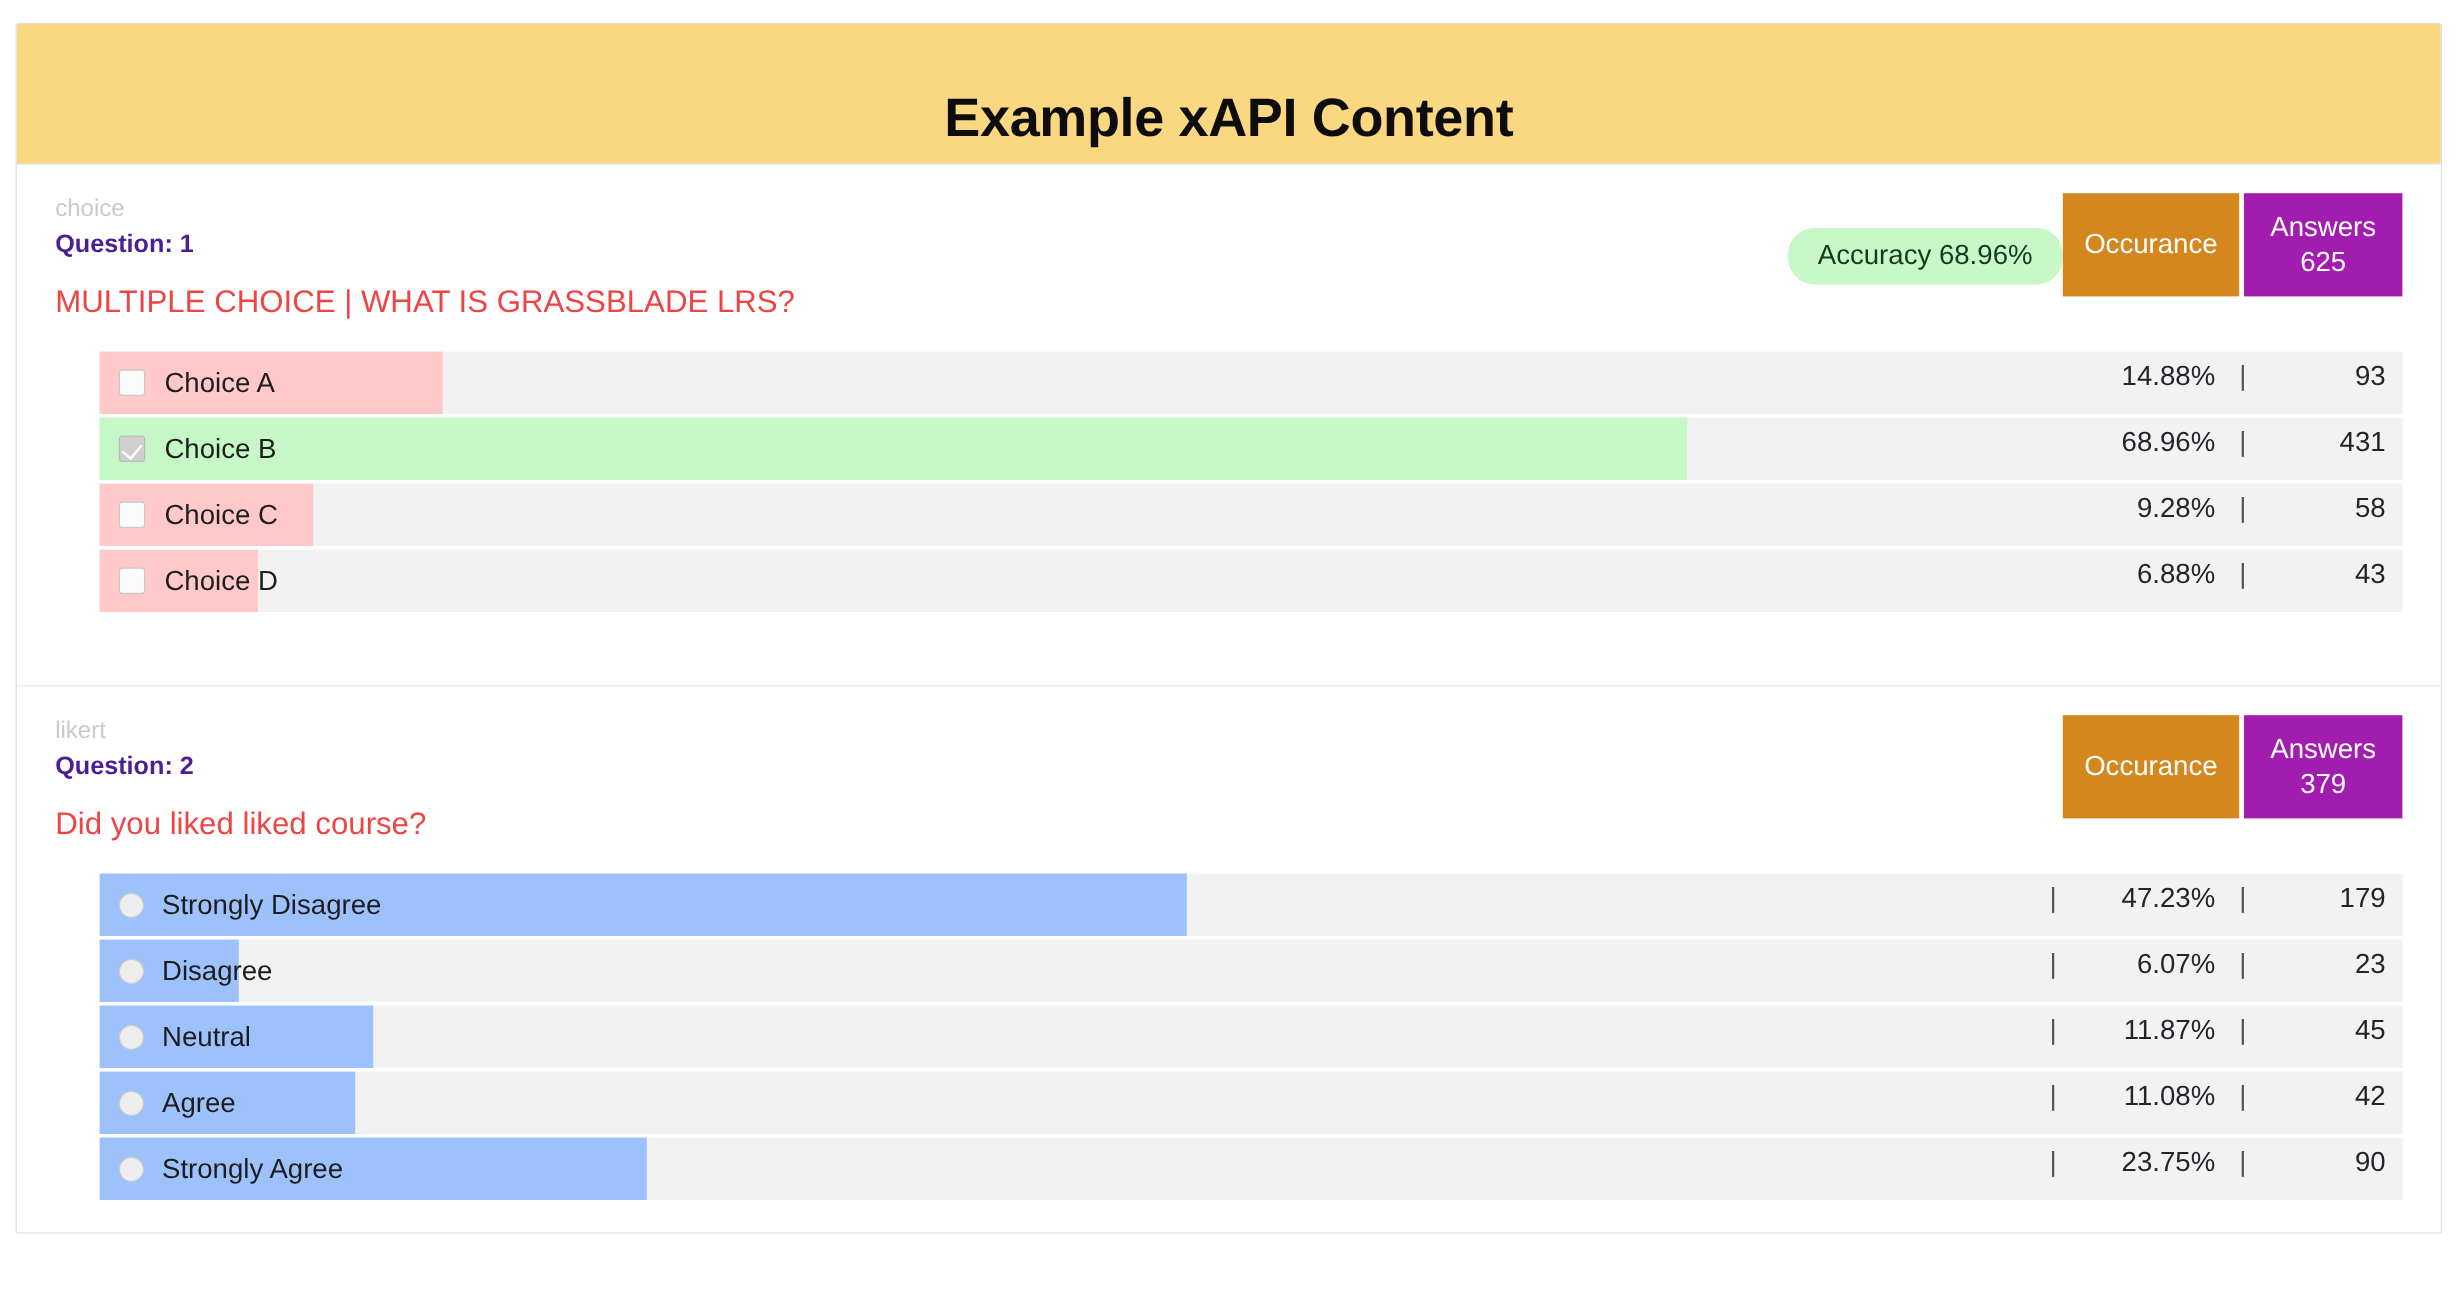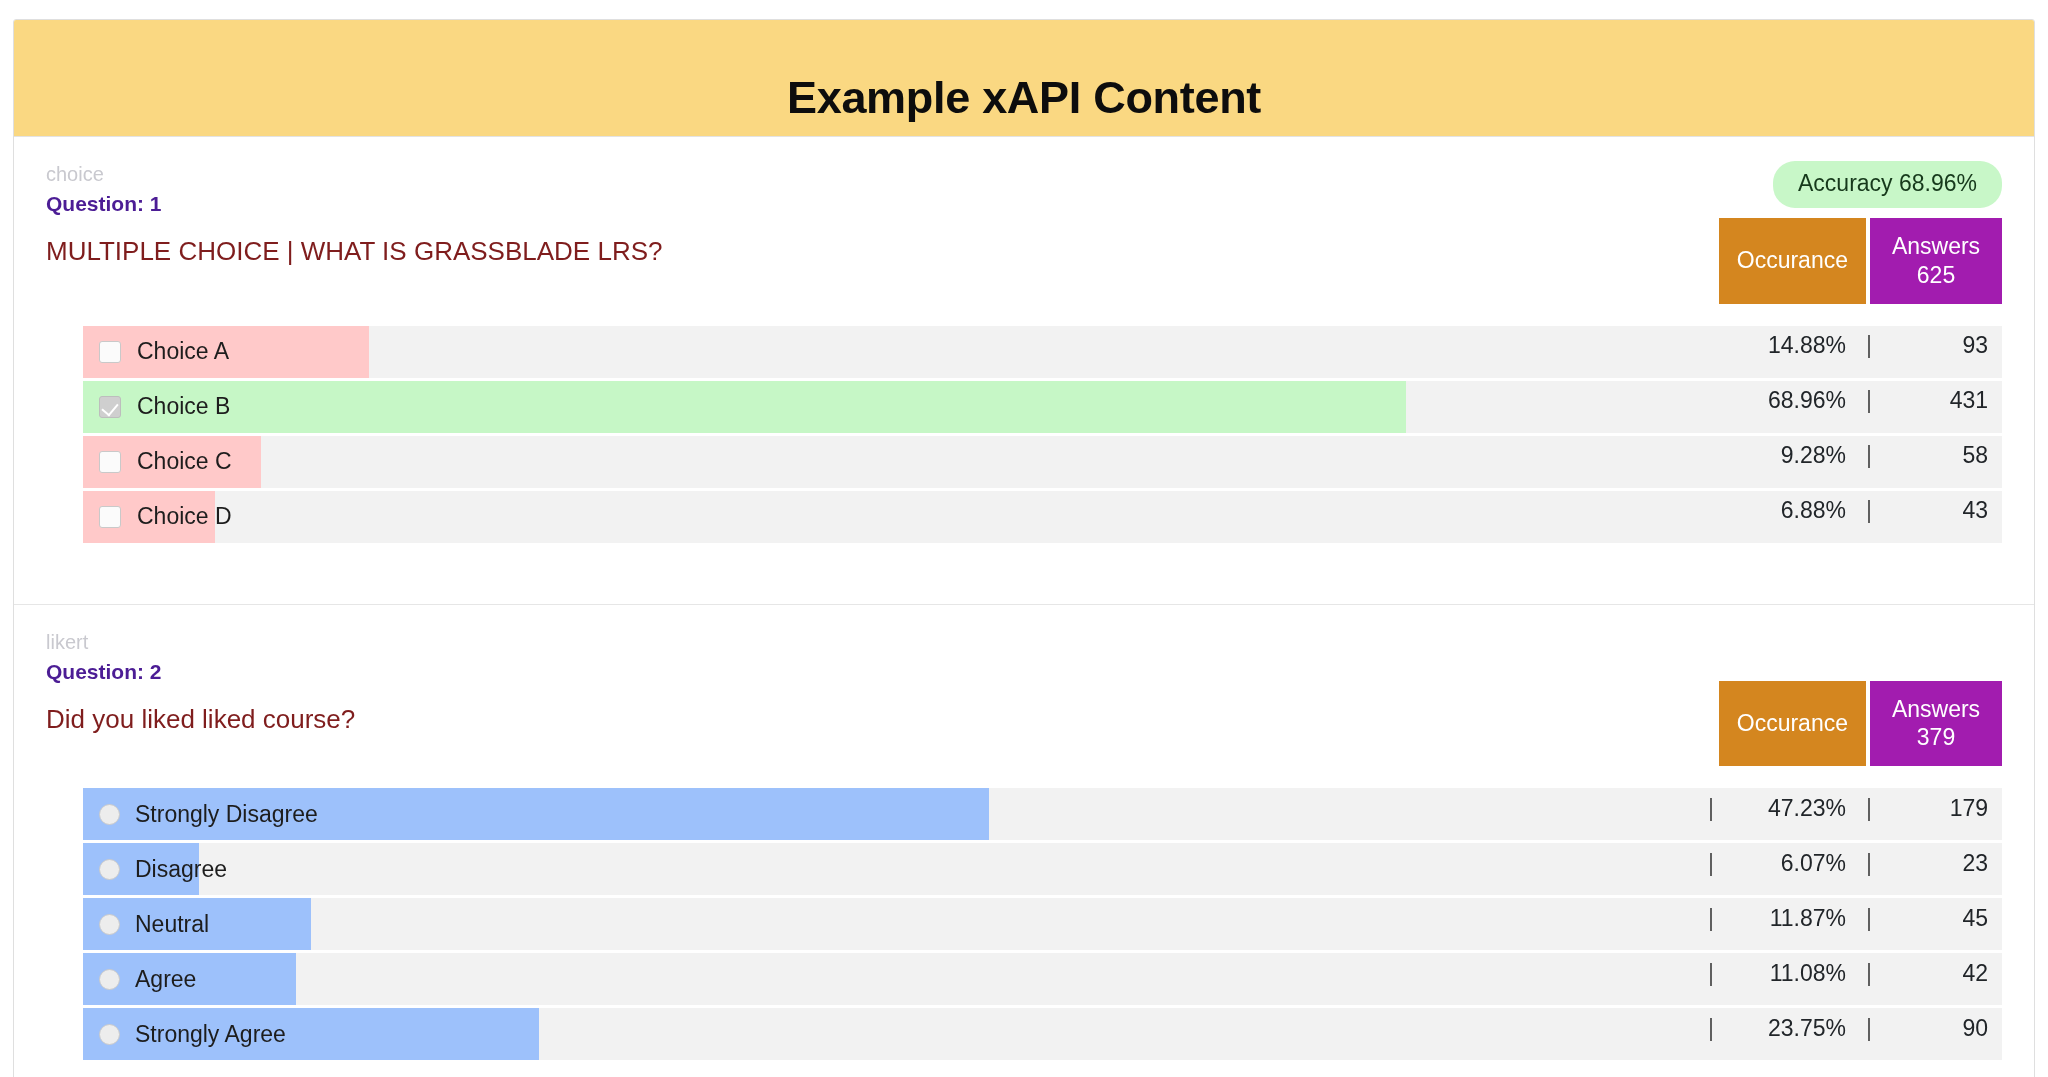--- a/index.html
+++ b/index.html
@@ -78,29 +78,29 @@
   }
   .q-number {
     font-size: 21px;
     font-weight: bold;
     color: #4c1d95;
     margin-top: 5px;
     line-height: 1.2;
   }
   .q-text {
     font-size: 26px;
-    color: #7f1d1d;
+    color: #ef4444;
     margin-top: 20px;
     font-weight: 400;
     line-height: 1.2;
   }
 
   .q-head-right {
     display: flex;
-    flex-direction: column;
+    flex-direction: row;
     align-items: flex-end;
     justify-content: center;
   }
 
   .accuracy-badge {
     background: #c8f7c8;
     color: #16391b;
     font-size: 23px;
     border-radius: 22px;
     padding: 9px 25px 11px 25px;

